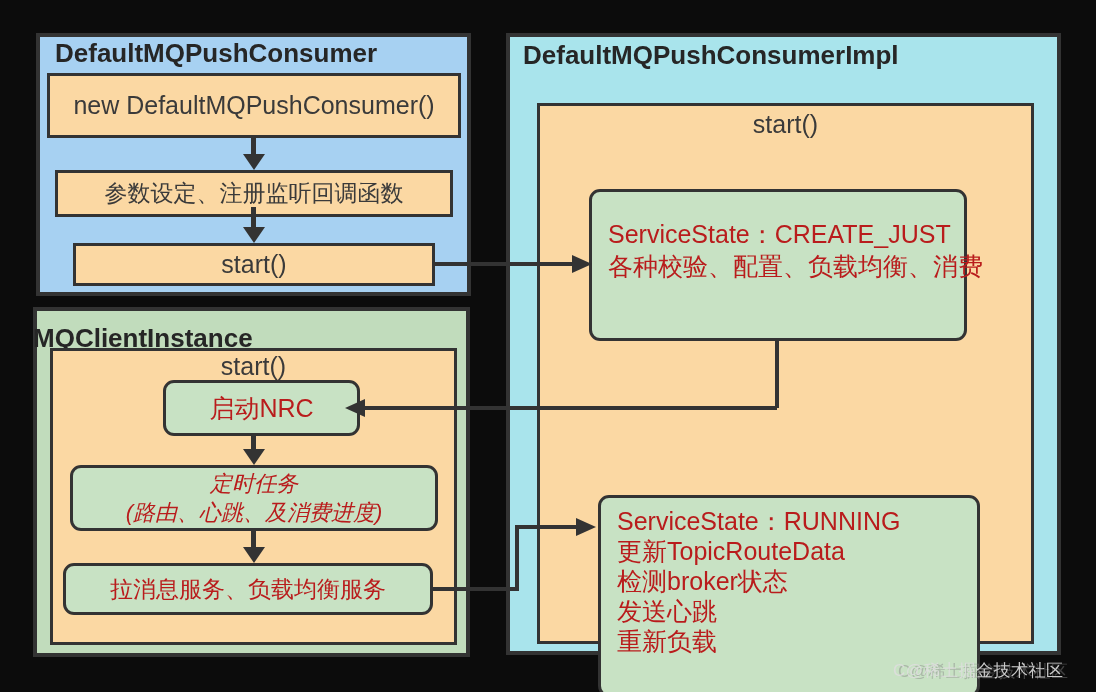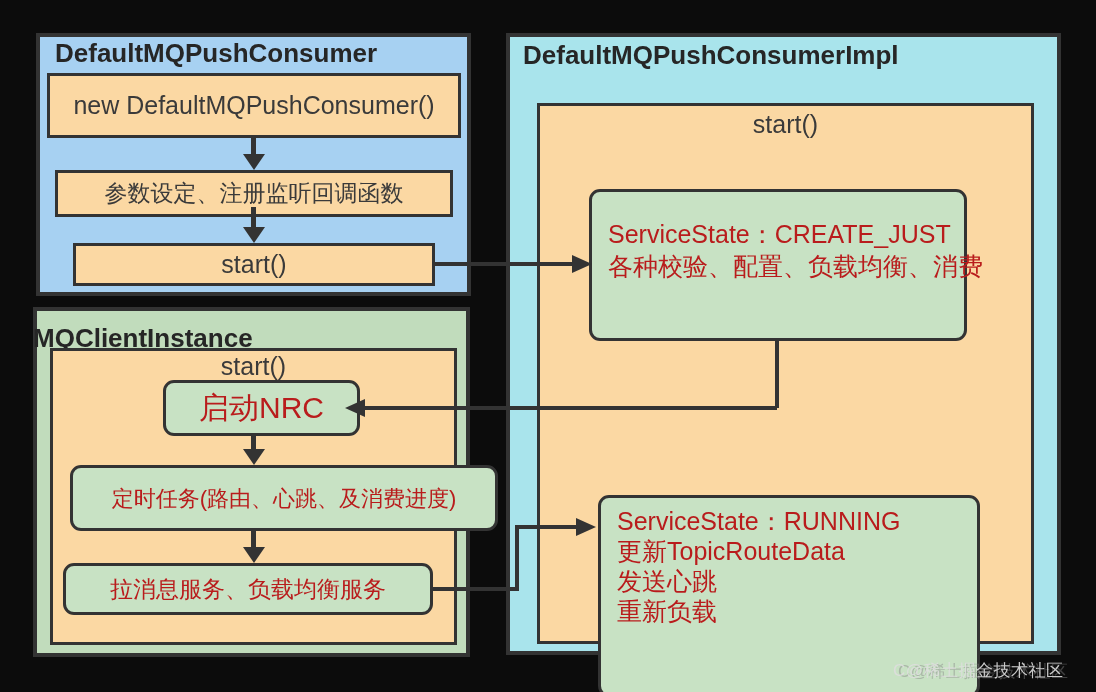--- a/index.html
+++ b/index.html
@@ -43,24 +43,24 @@
   #a1-stem{left:251px;top:137px;width:5px;height:19px;}
   #a1-head{left:243px;top:154px;}
   #a2-stem{left:251px;top:207px;width:5px;height:22px;}
   #a2-head{left:243px;top:227px;}
 
   
   #p-mqclient{left:33px;top:307px;width:437px;height:350px;}
   #t-mqclient{left:33px;top:311px;width:437px;text-align:left;margin-top:12px;}
   #inner-mq{left:50px;top:348px;width:407px;height:297px;}
   #t-start-mq{left:50px;top:352px;width:407px;}
-  #n-nrc{left:163px;top:380px;width:197px;height:56px;font-size:30px;}
+  #n-nrc{left:163px;top:380px;width:197px;height:56px;font-size:25px;}
   #g1-stem{left:251px;top:435px;width:5px;height:16px;}
   #g1-head{left:243px;top:449px;}
-  #n-timer{left:70px;top:465px;width:428px;height:66px;font-size:22px;line-height:29px;flex-direction:row;}
+  #n-timer{left:70px;top:465px;width:368px;height:66px;font-size:22px;line-height:29px;flex-direction:column;font-style:italic;}
   #g2-stem{left:251px;top:530px;width:5px;height:19px;}
   #g2-head{left:243px;top:547px;}
   #n-pull{left:63px;top:563px;width:370px;height:52px;font-size:23px;}
 
   
   #p-impl{left:506px;top:33px;width:555px;height:622px;}
   #t-impl{left:523px;top:40px;}
   #inner-impl{left:537px;top:103px;width:497px;height:541px;}
   #t-start-impl{left:537px;top:110px;width:497px;}
   #n-create{left:589px;top:189px;width:378px;height:152px;padding:26px 8px 0 16px;font-size:25px;line-height:32px;}
@@ -119,20 +119,21 @@
   <div class="ptitle" id="t-impl">DefaultMQPushConsumerImpl</div>
   <div class="inner" id="inner-impl"></div>
   <div class="mlabel" id="t-start-impl">start()</div>
   <div class="gbox lines" id="n-create">
     <div>ServiceState：CREATE_JUST</div>
     <div>各种校验、配置、负载均衡、消费</div>
   </div>
   <div class="gbox lines" id="n-running">
     <div>ServiceState：RUNNING</div>
     <div>更新TopicRouteData</div>
+    <div>检测broker状态</div>
     <div>发送心跳</div>
     <div>重新负载</div>
   </div>
 
   <div class="stem" id="c1-line"></div>
   <div class="head-right" id="c1-head"></div>
 
   <div class="stem" id="c2-v"></div>
   <div class="stem" id="c2-h"></div>
   <div class="head-left" id="c2-head"></div>

